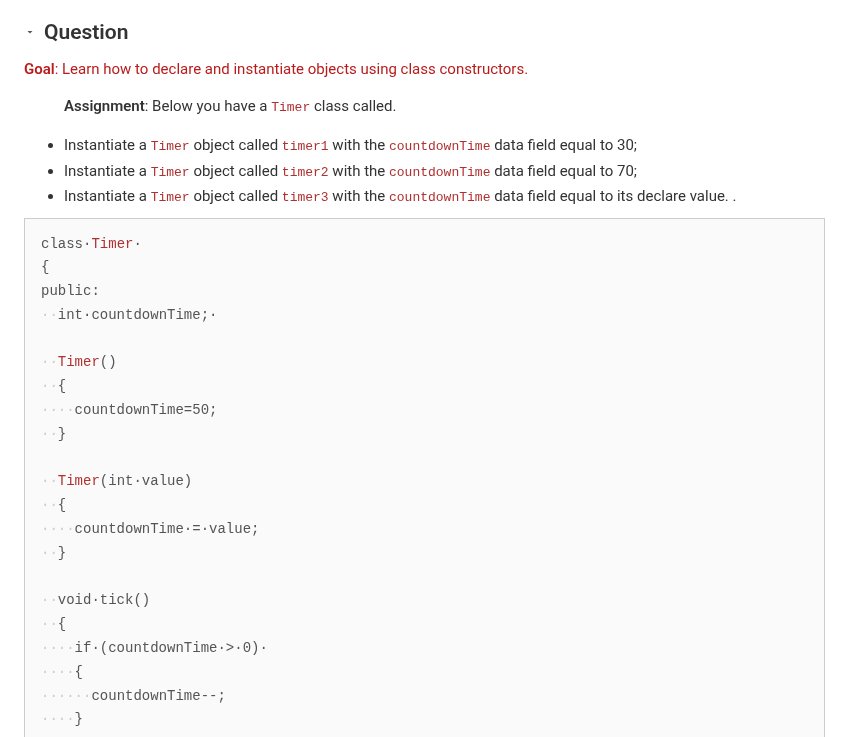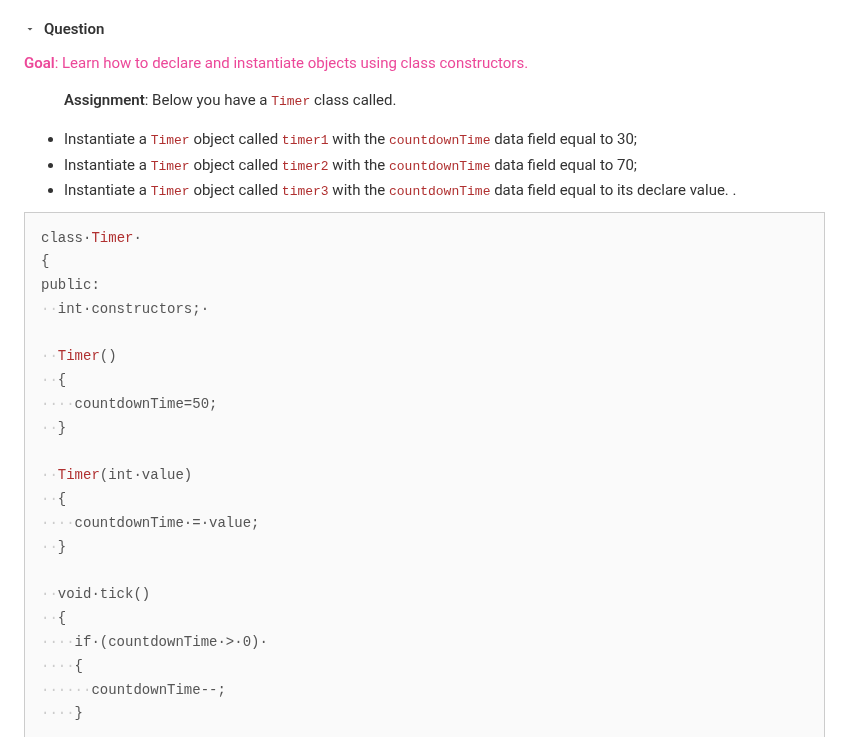--- a/index.html
+++ b/index.html
@@ -30,27 +30,27 @@
       display: flex;
       align-items: center;
       justify-content: center;
     }
     .chevron svg {
       width: 12px;
       height: 12px;
       fill: #555;
     }
     .question-title {
-      font-size: 15px;
+      font-size: 21px;
       font-weight: 600;
       color: #333;
     }
     .goal-line {
       font-size: 15px;
-      color: #ec4899;
+      color: #b91c1c;
       margin-bottom: 14px;
       line-height: 1.5;
     }
     .goal-line b {
       font-weight: 600;
     }
     .assignment-line {
       font-size: 15px;
       color: #333;
       margin-bottom: 16px;
@@ -121,21 +121,21 @@
       <span>Instantiate a </span><span class="inline-code">Timer</span><span> object called </span><span class="inline-code">timer2</span><span> with the </span><span class="inline-code">countdownTime</span><span> data field equal to 70;</span>
     </li>
     <li>
       <span>Instantiate a </span><span class="inline-code">Timer</span><span> object called </span><span class="inline-code">timer3</span><span> with the </span><span class="inline-code">countdownTime</span><span> data field equal to its declare value.  .</span>
     </li>
   </ul>
 
   <div class="code-block"><span>class·</span><span class="kw">Timer</span><span>·</span>
 <span>{</span>
 <span>public:</span>
-<span class="ws">··</span><span>int·constructors;·</span>
+<span class="ws">··</span><span>int·countdownTime;·</span>
 
 <span class="ws">··</span><span class="kw">Timer</span><span>()</span>
 <span class="ws">··</span><span>{</span>
 <span class="ws">····</span><span>countdownTime=50;</span>
 <span class="ws">··</span><span>}</span>
 
 <span class="ws">··</span><span class="kw">Timer</span><span>(int·value)</span>
 <span class="ws">··</span><span>{</span>
 <span class="ws">····</span><span>countdownTime·=·value;</span>
 <span class="ws">··</span><span>}</span>

